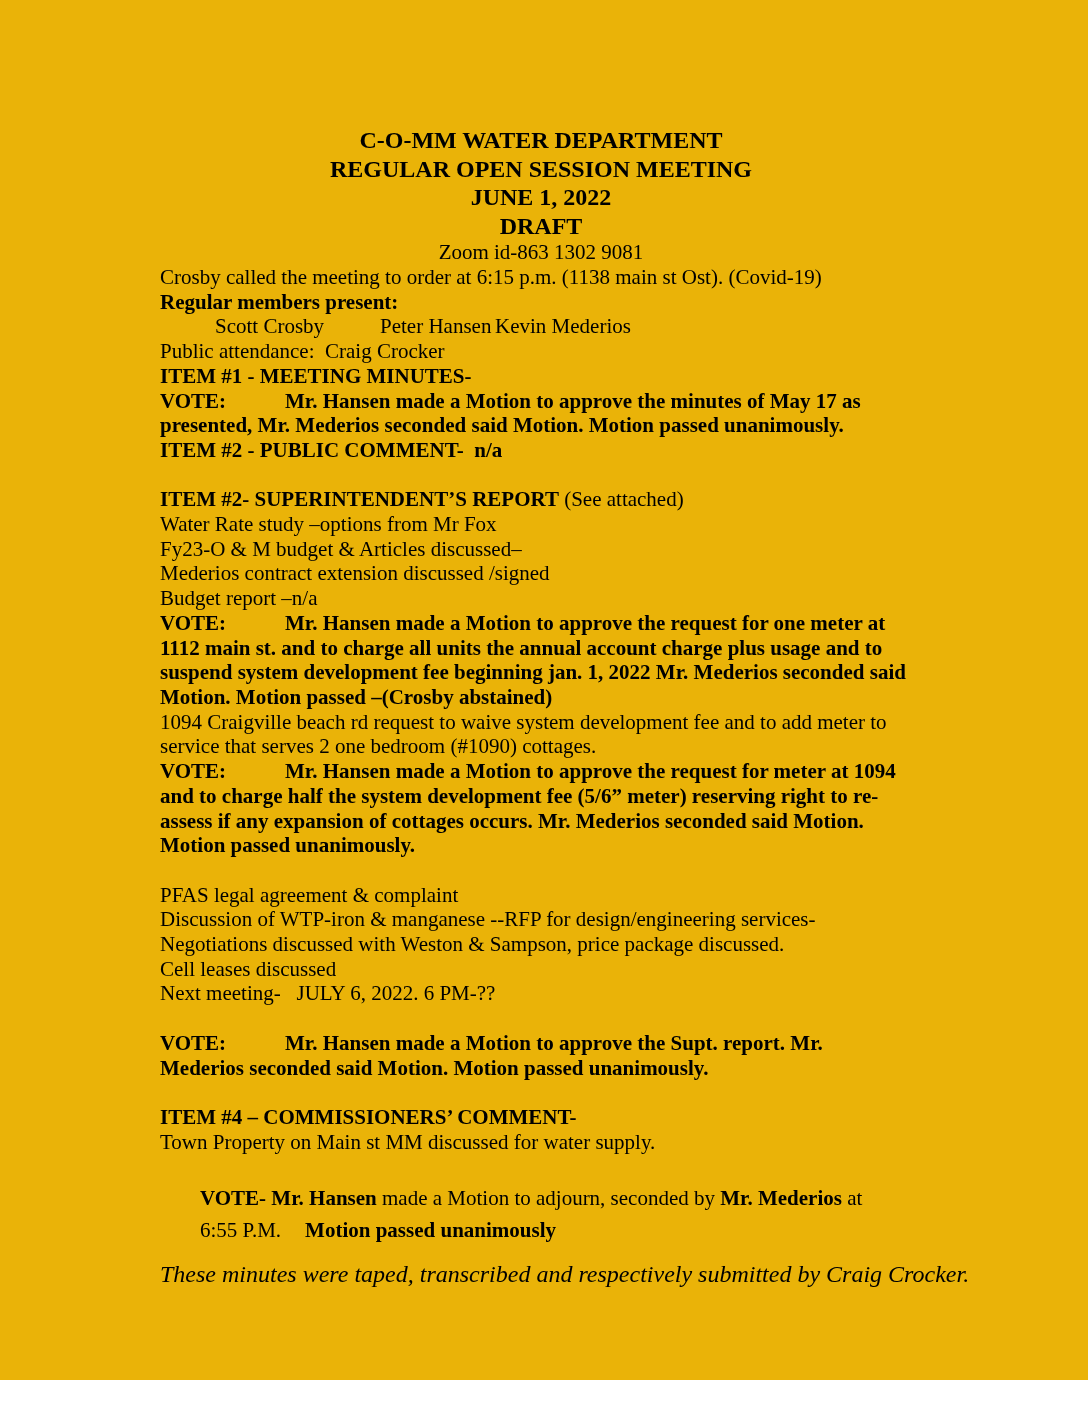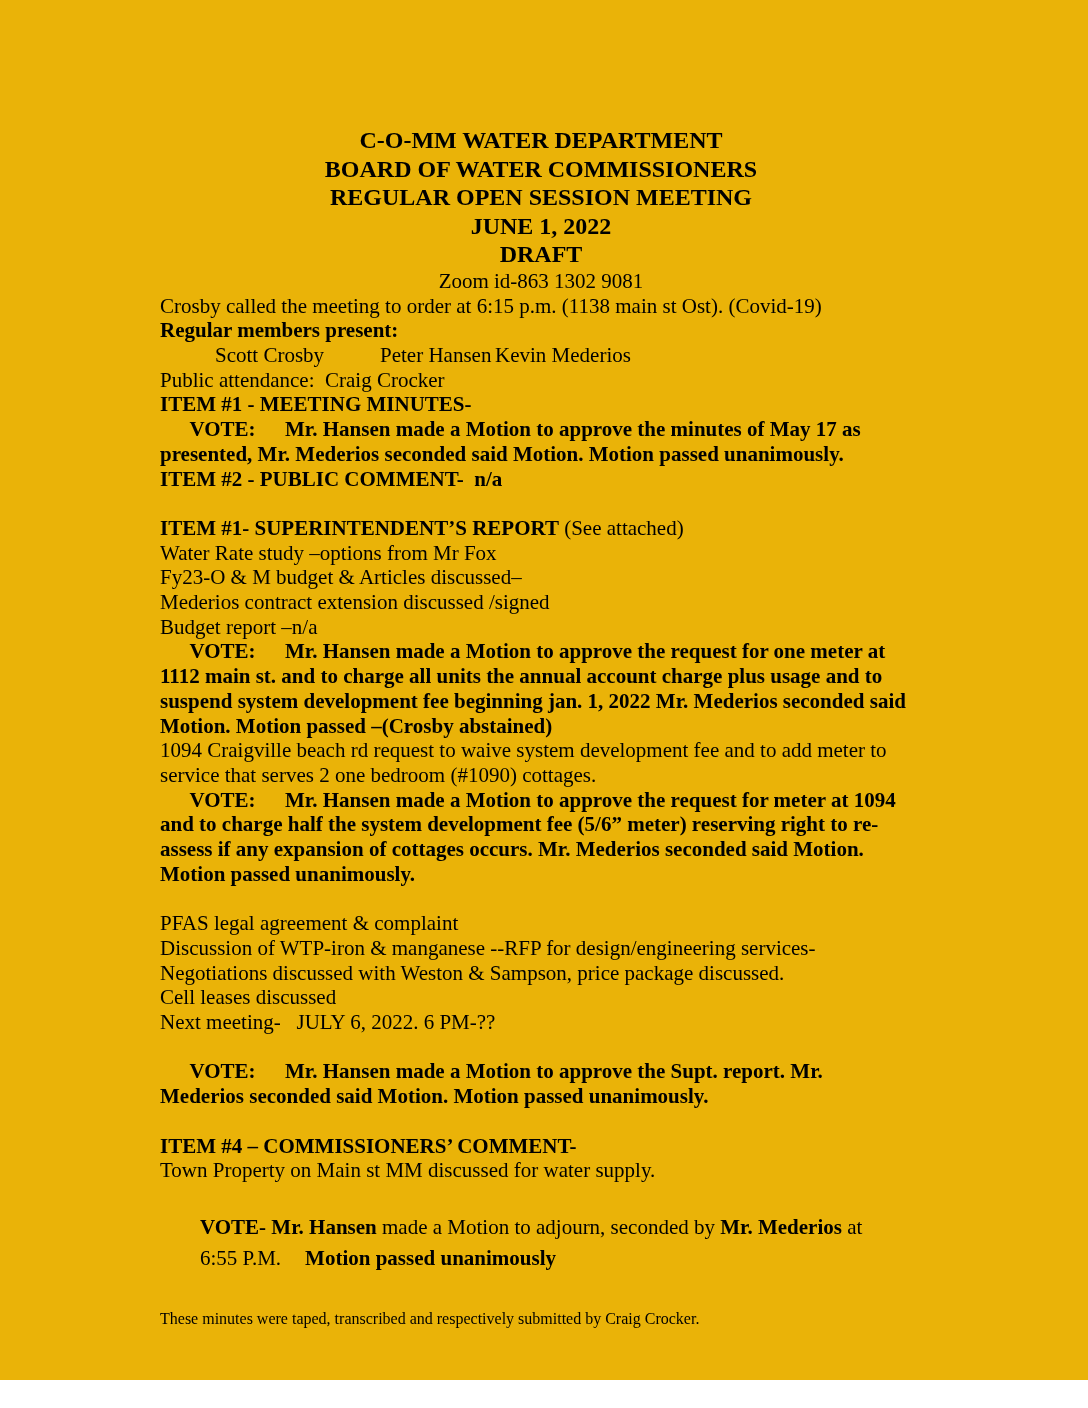--- a/index.html
+++ b/index.html
@@ -39,42 +39,41 @@
   }
   .line {
     white-space: pre;
     min-height: 24.7px;
   }
   .center { text-align: center; }
   .b { font-weight: bold; }
   .vote-label {
     display: inline-block;
     width: 125px;
-    text-align: center;
   }
   .members { position: relative; }
   .members .m1 { position: absolute; left: 55px; }
   .members .m2 { position: absolute; left: 220px; }
   .members .m3 { position: absolute; left: 335px; }
   .adjourn { margin-left: 40px; margin-top: 7px; }
   .sp24 { display: inline-block; width: 24px; }
   .footer-line {
-    margin-top: 36px;
-    font-size: 16px;
+    margin-top: 20px;
+    font-size: 24px;
+    font-style: italic;
   }
 </style>
 </head>
 <body>
 
 <div class="page">
   <div class="content">
 
     <div class="title-block">
       <div class="line center">C-O-MM WATER DEPARTMENT</div>
-      <div class="line center">BOARD OF WATER COMMISSIONERS</div>
       <div class="line center">REGULAR OPEN SESSION MEETING</div>
       <div class="line center">JUNE 1, 2022</div>
       <div class="line center">DRAFT</div>
     </div>
 
     <div class="body-block">
 
       <div class="line center">Zoom id-863 1302 9081</div>
 
       <div class="line">Crosby called the meeting to order at 6:15 p.m. (1138 main st Ost). (Covid-19)</div>
@@ -87,21 +86,21 @@
 
       <div class="line b">ITEM #1 - MEETING MINUTES-</div>
 
       <div class="line b"><span class="vote-label">VOTE:</span><span>Mr. Hansen made a Motion to approve the minutes of May 17 as</span></div>
       <div class="line b">presented, Mr. Mederios seconded said Motion. Motion passed unanimously.</div>
 
       <div class="line b">ITEM #2 - PUBLIC COMMENT-  n/a</div>
 
       <div class="line"></div>
 
-      <div class="line"><span class="b">ITEM #1- SUPERINTENDENT’S REPORT</span><span> (See attached)</span></div>
+      <div class="line"><span class="b">ITEM #2- SUPERINTENDENT’S REPORT</span><span> (See attached)</span></div>
 
       <div class="line">Water Rate study –options from Mr Fox</div>
       <div class="line">Fy23-O &amp; M budget &amp; Articles discussed–</div>
       <div class="line">Mederios contract extension discussed /signed</div>
       <div class="line">Budget report –n/a</div>
 
       <div class="line b"><span class="vote-label">VOTE:</span><span>Mr. Hansen made a Motion to approve the request for one meter at</span></div>
       <div class="line b">1112 main st. and to charge all units the annual account charge plus usage and to</div>
       <div class="line b">suspend system development fee beginning jan. 1, 2022 Mr. Mederios seconded said</div>
       <div class="line b">Motion. Motion passed –(Crosby abstained)</div>

